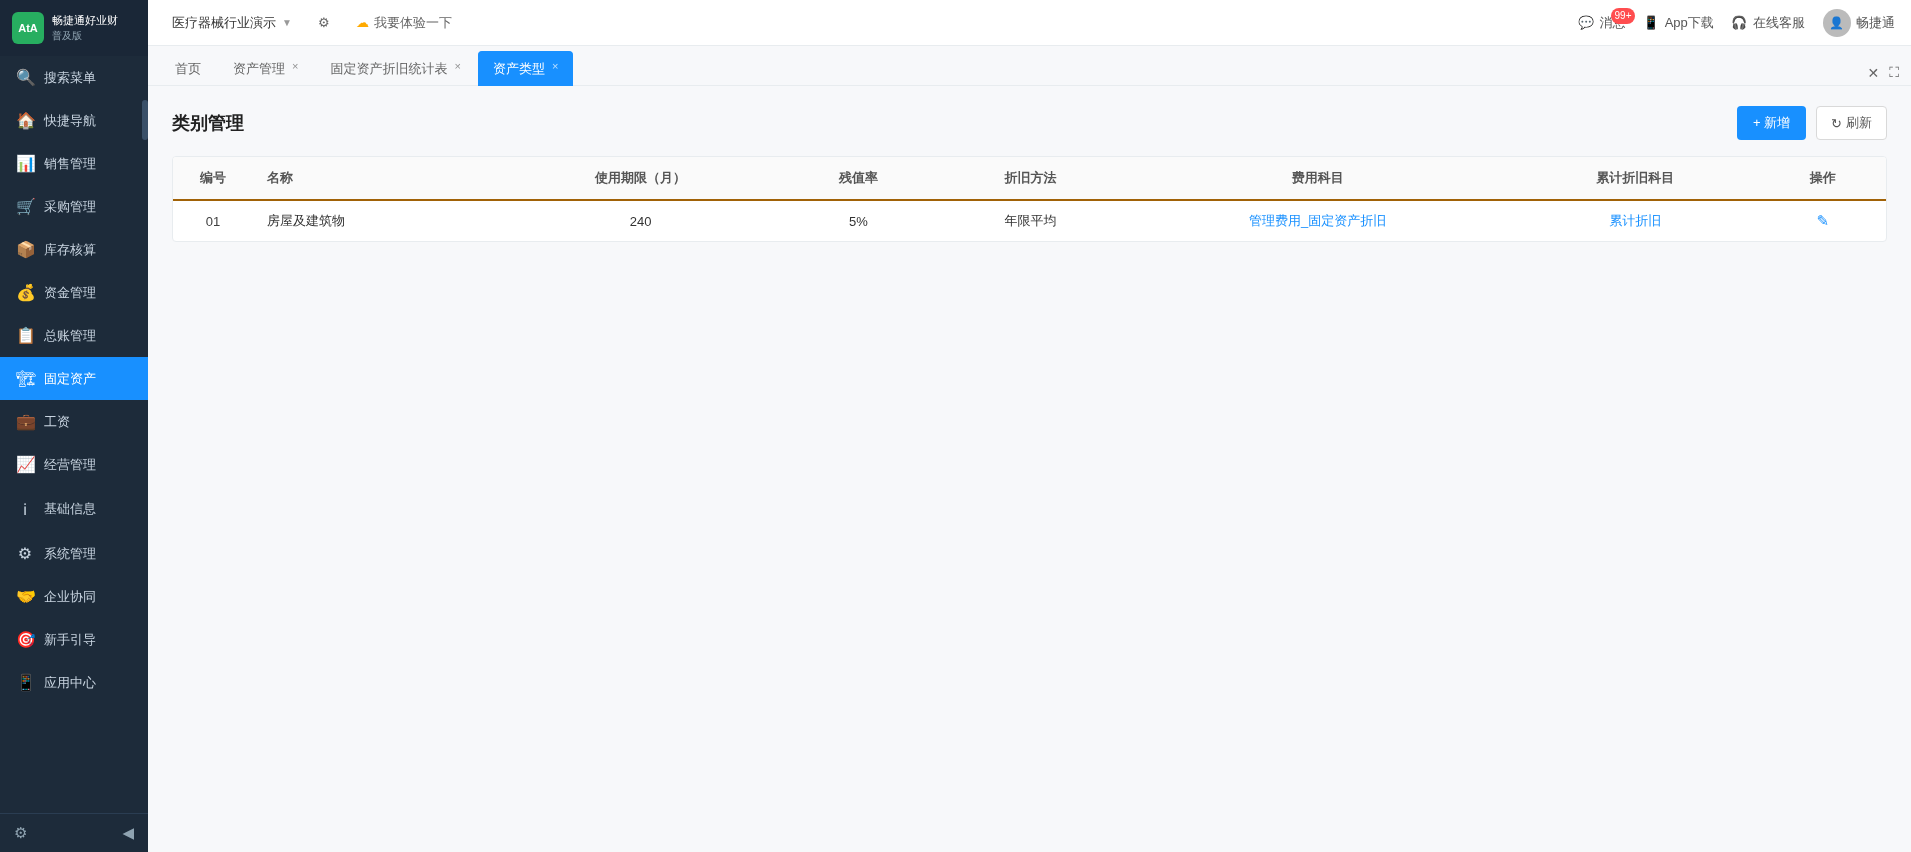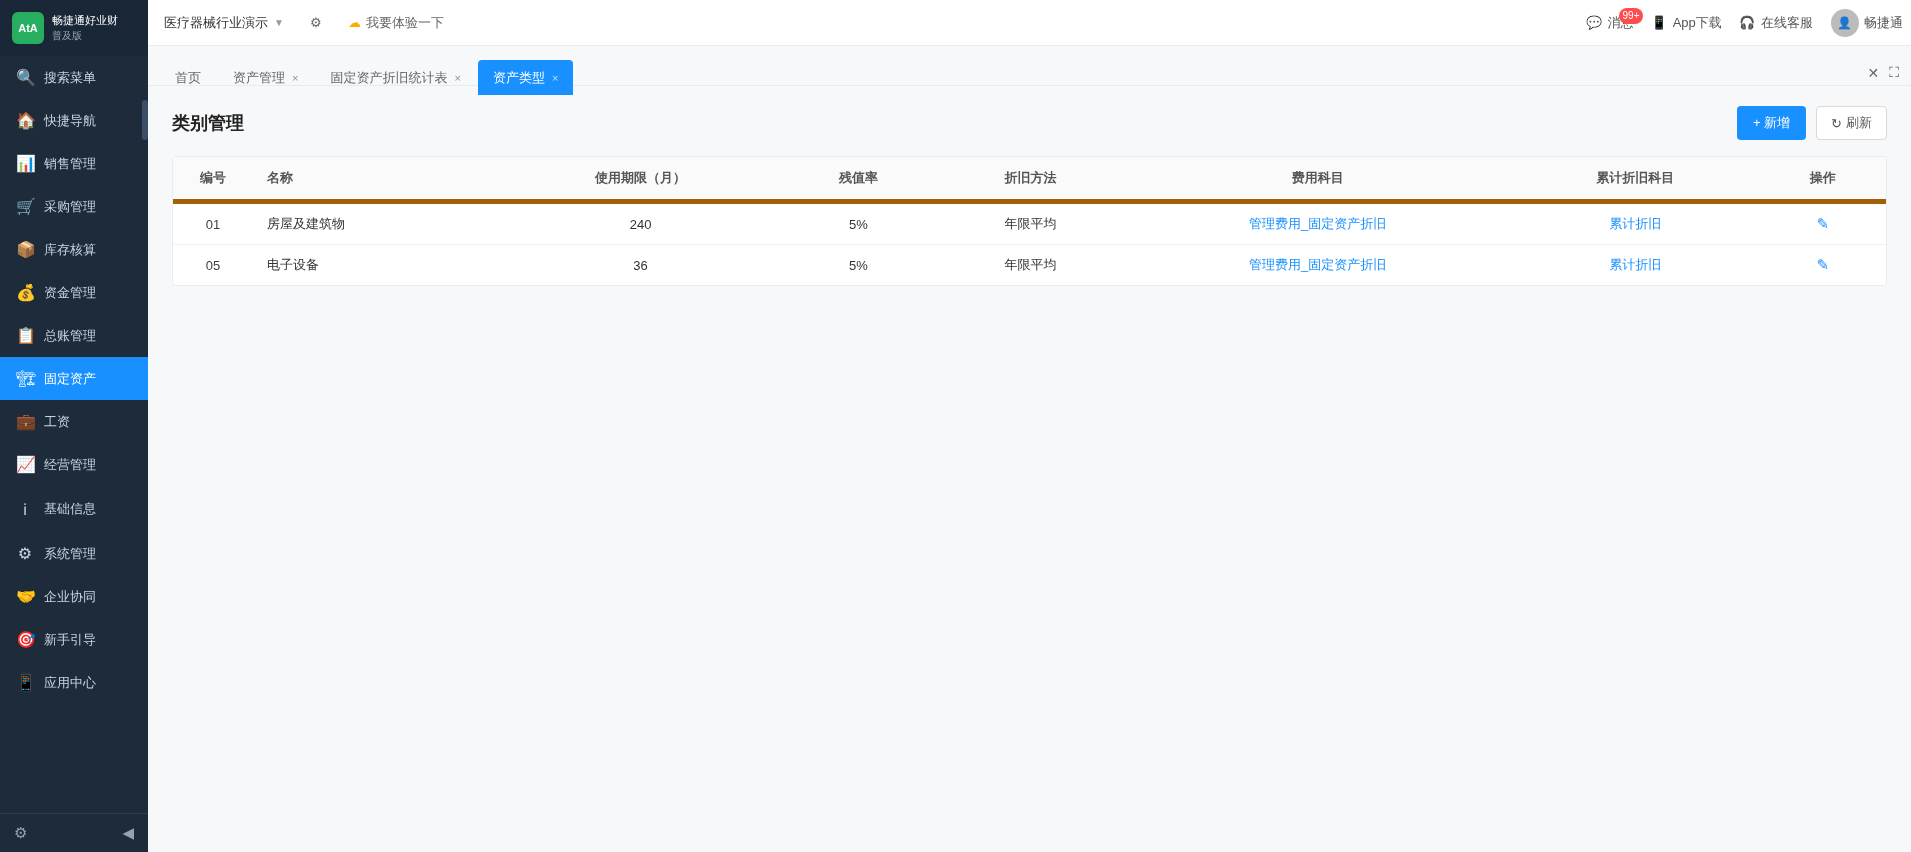--- a/index.html
+++ b/index.html
@@ -65,21 +65,21 @@
       overflow: hidden;
     }
 
     
     .topbar {
       height: 46px;
       background: #fff;
       border-bottom: 1px solid #e8ecef;
       display: flex;
       align-items: center;
-      padding: 0 8px;
+      padding: 0 16px;
       gap: 10px;
     }
     .topbar-module {
       display: flex; align-items: center; gap: 6px;
       font-size: 13px; color: #333; cursor: pointer;
       padding: 4px 8px; border-radius: 4px;
     }
     .topbar-module-arrow { color: #999; font-size: 10px; }
     .topbar-settings {
       width: 28px; height: 28px; display: flex; align-items: center; justify-content: center;
@@ -115,32 +115,32 @@
     
     .tabbar {
       height: 40px;
       background: #f7f8fa;
       border-bottom: 1px solid #e8ecef;
       display: flex;
       align-items: flex-end;
       padding: 0 12px;
     }
     .tab {
-      display: flex; align-items: center; gap: 5px;
+      display: flex; gap: 5px;
       padding: 8px 14px 8px 14px;
       font-size: 13px;
       color: #666;
       cursor: pointer;
       border: 1px solid transparent;
       border-bottom: none;
       border-radius: 4px 4px 0 0;
       margin-right: 2px;
       background: transparent;
       position: relative;
-      top: 10px;
+      top: 1px;
     }
     .tab.active {
       background: #1890ff;
       color: #fff;
       border-color: #1890ff;
     }
     .tab-close {
       font-size: 11px; margin-left: 2px; opacity: 0.7;
     }
 
@@ -181,21 +181,21 @@
       background: #fff;
       border-radius: 4px;
       overflow: hidden;
       border: 1px solid #e8ecef;
     }
     table { width: 100%; border-collapse: collapse; }
     thead tr { background: #fafafa; }
     th {
       padding: 12px 14px;
       font-size: 13px; font-weight: 600; color: #555;
-      border-bottom: 5px solid #a16207;
+      border-bottom: 2px solid #a16207;
       text-align: center;
     }
     th:first-child { text-align: center; width: 80px; }
     th:nth-child(2) { text-align: left; }
     td {
       padding: 11px 14px;
       font-size: 13px; color: #333;
       border-bottom: 1px solid #f0f0f0;
       text-align: center;
     }
@@ -378,27 +378,17 @@
         <tr>
     <td>01</td>
     <td>房屋及建筑物</td>
     <td>240</td>
     <td>5%</td>
     <td>年限平均</td>
     <td style="color:#1890ff;">管理费用_固定资产折旧</td>
     <td style="color:#1890ff;">累计折旧</td>
     <td><span class="edit-icon">✎</span></td>
   </tr>
-            <tr>
-    <td>05</td>
-    <td>电子设备</td>
-    <td>36</td>
-    <td>5%</td>
-    <td>年限平均</td>
-    <td style="color:#1890ff;">管理费用_固定资产折旧</td>
-    <td style="color:#1890ff;">累计折旧</td>
-    <td><span class="edit-icon">✎</span></td>
-  </tr>
           </tbody>
       </table>
     </div>
   </div>
 </div>
 
 </body></html>

